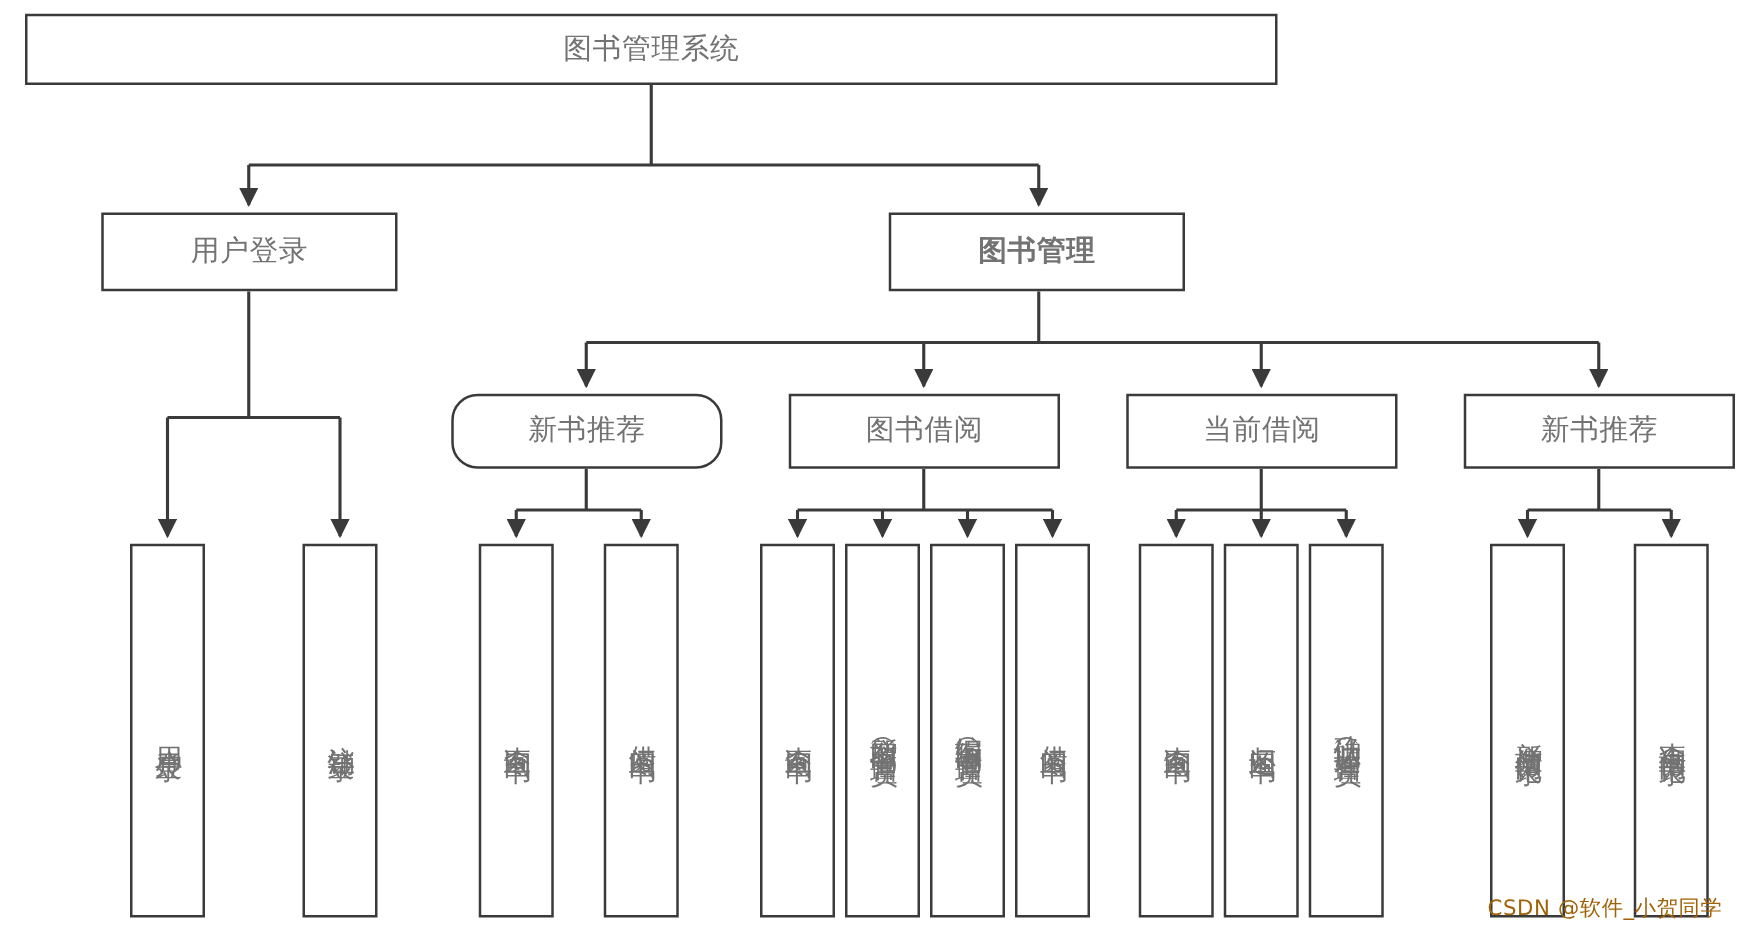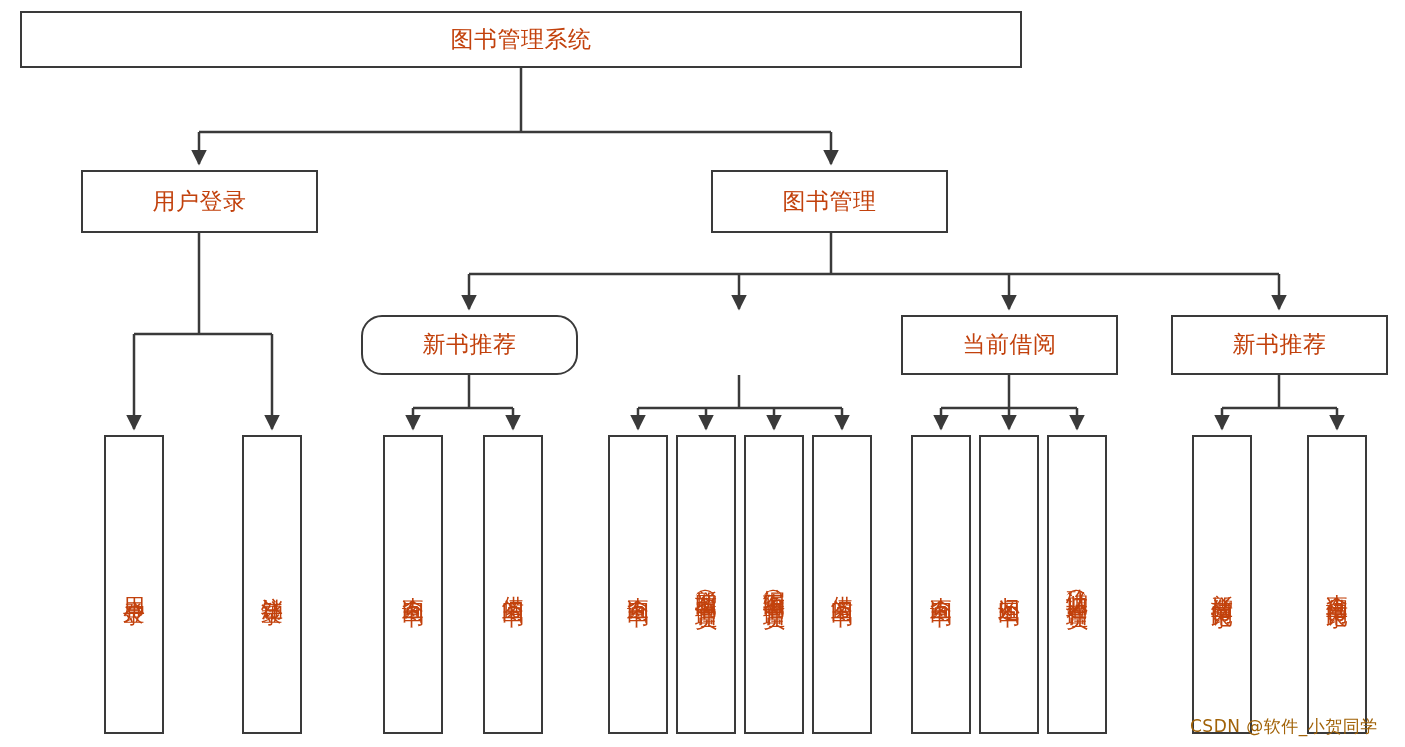--- a/index.html
+++ b/index.html
@@ -27,21 +27,21 @@
     pointer-events: none;
   }
   .node {
     position: absolute;
     box-sizing: border-box;
     background: #ffffff;
     border: 2.5px solid #3a3a3a;
     display: flex;
     align-items: center;
     justify-content: center;
-    color: #c2410c;
+    color: #737373;
   }
   .node .label {
     display: block;
     text-align: center;
     line-height: 1.18;
     white-space: nowrap;
   }
   
   .node.h .label {
     font-size: 23px;
@@ -128,28 +128,31 @@
   </svg>
 
   <div class="node h root" style="left:20px; top:11px; width:1002px; height:57px;">
     <span class="label">图书管理系统</span>
   </div>
 
   <div class="node h" style="left:81px; top:170px; width:237px; height:63px;">
     <span class="label">用户登录</span>
   </div>
 
-  <div class="node h" style="left:711px; top:170px; width:237px; height:63px;">
+  <div class="node h" style="left:711px; top:170px; width:237px; height:63px;font-weight:bold;">
     <span class="label">图书管理</span>
   </div>
 
   <div class="node h" style="left:361px; top:315px; width:217px; height:60px;border-radius:21px;">
     <span class="label">新书推荐</span>
   </div>
 
+  <div class="node h" style="left:631px; top:315px; width:217px; height:60px;">
+    <span class="label">图书借阅</span>
+  </div>
 
   <div class="node h" style="left:901px; top:315px; width:217px; height:60px;">
     <span class="label">当前借阅</span>
   </div>
 
   <div class="node h" style="left:1171px; top:315px; width:217px; height:60px;">
     <span class="label">新书推荐</span>
   </div>
 
   <div class="node v" style="left:104px; top:435px; width:60px; height:299px;">

